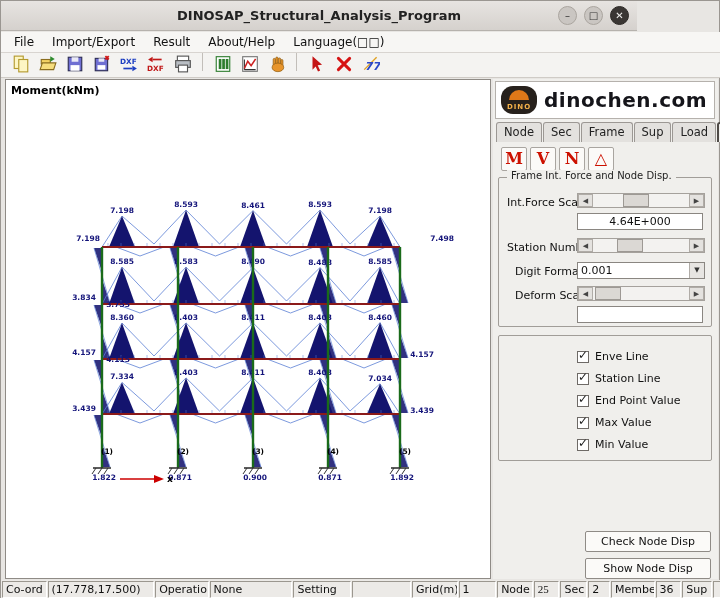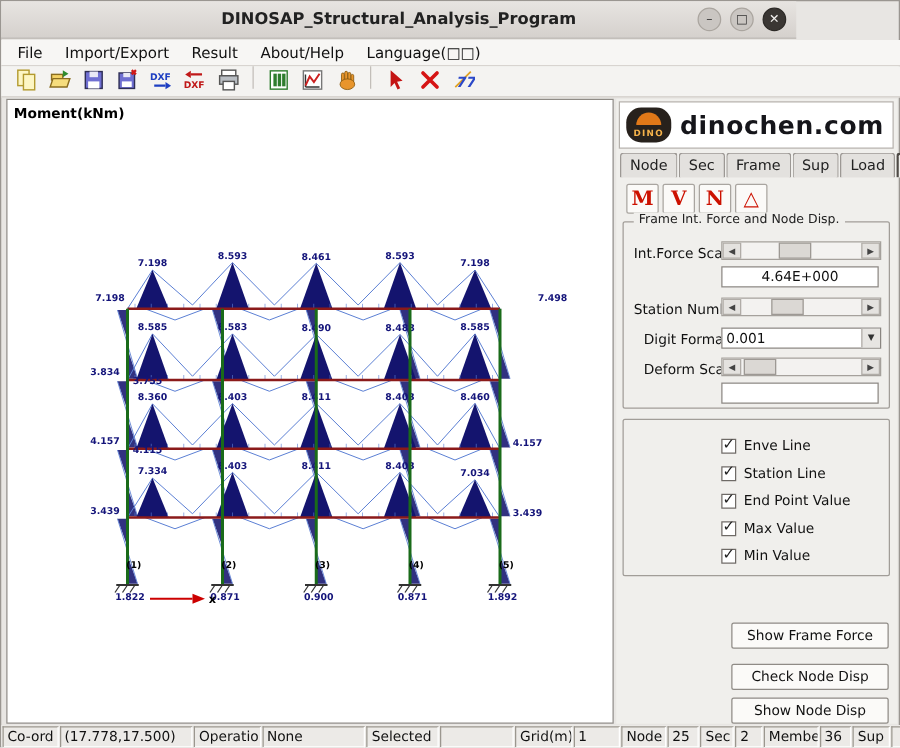--- a/index.html
+++ b/index.html
@@ -548,36 +548,35 @@
       <div class="cb-row" style="top:80px;">
         <span class="cb checked"></span>
         <span class="cb-label">Max Value</span>
       </div>
       <div class="cb-row" style="top:102px;">
         <span class="cb checked"></span>
         <span class="cb-label">Min Value</span>
       </div>
     </div>
 
-    <button class="action-btn" style="top:419px;">Show Frame Force</button>
     <button class="action-btn" style="top:452px;">Check Node Disp</button>
     <button class="action-btn" style="top:479px;">Show Node Disp</button>
   </div>
 
   <div id="statusbar">
     <div class="scell" style="width:45px;">Co-ord</div>
     <div class="scell" style="width:108px;">(17.778,17.500)</div>
     <div class="scell" style="width:54px;">Operatio</div>
     <div class="scell" style="width:84px;">None</div>
-    <div class="scell" style="width:58px;">Selected</div>
+    <div class="scell" style="width:58px;">Setting</div>
     <div class="scell" style="width:60px;"></div>
     <div class="scell" style="width:46px;">Grid(m)</div>
     <div class="scell" style="width:38px;">1</div>
     <div class="scell" style="width:36px;">Node</div>
-    <div class="scell" style="width:26px;">25</div>
+    <div class="scell" style="width:26px;font-family:Liberation Serif, serif;">25</div>
     <div class="scell" style="width:27px;">Sec</div>
     <div class="scell" style="width:22px;">2</div>
     <div class="scell" style="width:44px;">Membe</div>
     <div class="scell" style="width:26px;">36</div>
     <div class="scell" style="width:30px;">Sup</div>
     <div class="scell" style="flex:1;"></div>
   </div>
 
 </div>
 

